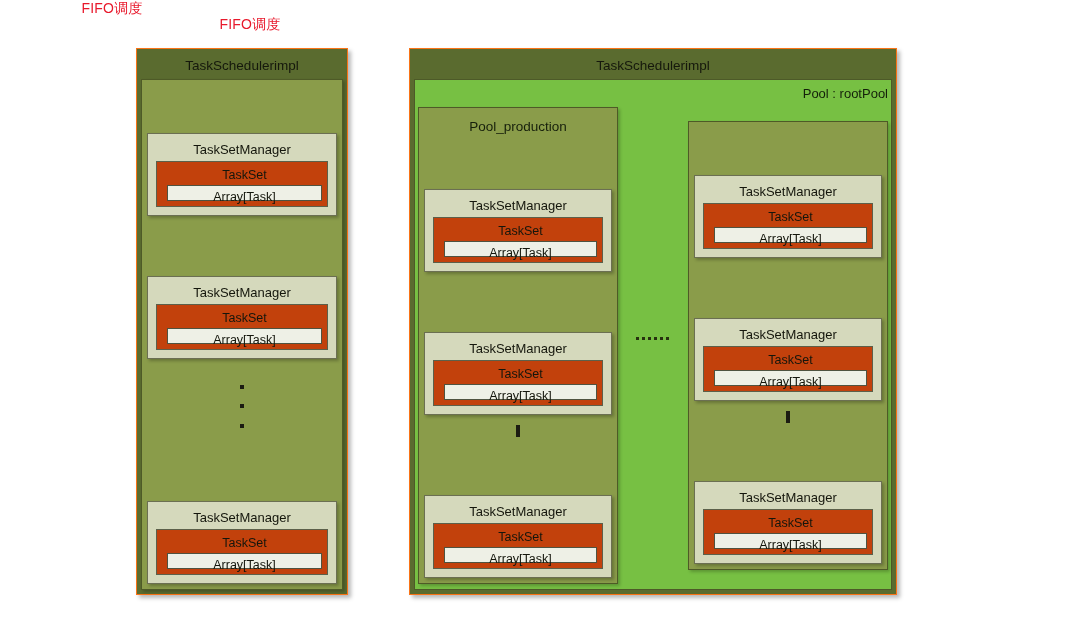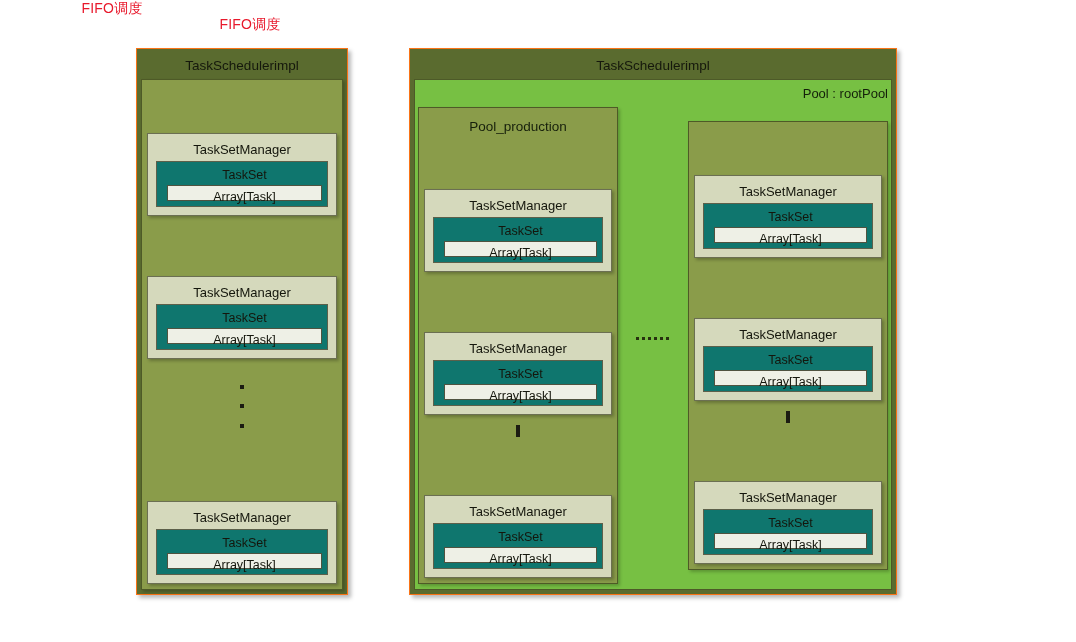--- a/index.html
+++ b/index.html
@@ -86,21 +86,21 @@
     margin-top: 48px;
   }
   .tsm-title {
     font-size: 13px;
     text-align: center;
     line-height: 22px;
     height: 22px;
     color: #14160c;
   }
   .taskset {
-    background: #0f766e;
+    background: #c2410c;
     border: 1px solid #5c604a;
     box-sizing: border-box;
     padding: 3px 5px 5px 10px;
   }
   .taskset-title {
     font-size: 12.5px;
     text-align: center;
     line-height: 20px;
     height: 20px;
     color: #14160c;

